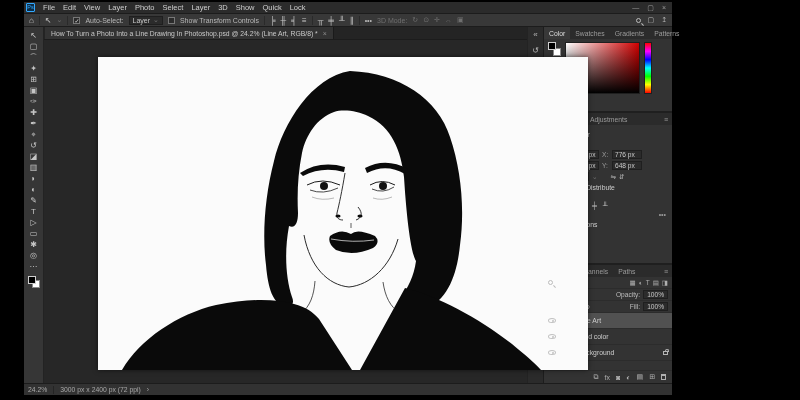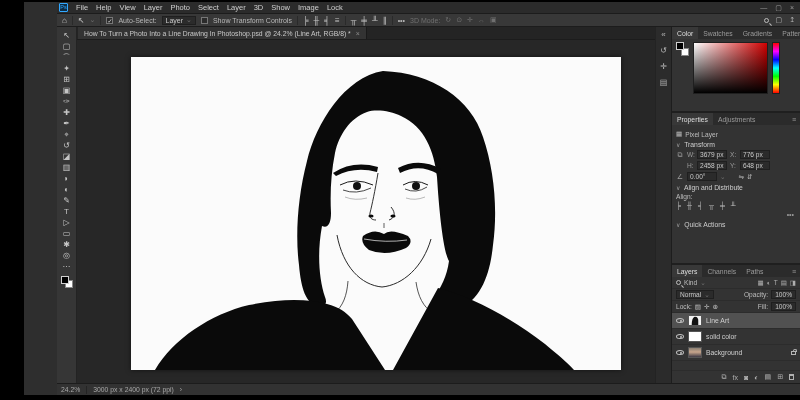--- a/index.html
+++ b/index.html
@@ -1,19 +1,19 @@
 <!DOCTYPE html>
 <html><head>
 <meta charset="utf-8">
 <style>
   * { margin:0; padding:0; box-sizing:border-box; }
   html,body { width:800px; height:400px; background:#000; overflow:hidden;
     font-family:"Liberation Sans", sans-serif; }
-  .window { position:absolute; left:24px; top:2px; width:776px; height:393px;
-    display:flex; flex-direction:column; background:#2e2e2e;padding-left:33px; }
+  .window { position:absolute; left:24px; top:2px; width:648px; height:393px;
+    display:flex; flex-direction:column; background:#2e2e2e; }
 
   
   .menubar { height:12px; background:#2b2b2b; display:flex; align-items:center;
     font-size:7.5px; color:#cfcfcf; border-bottom:1px solid #1c1c1c; }
   .ps-logo { width:9px; height:9px; margin:0 4px 0 2px; background:#0d2c45;
     border:1px solid #31a8ff; color:#31a8ff; font-size:5.5px; line-height:7px;
     text-align:center; border-radius:1px; }
   .menu-item { padding:0 4px; cursor:default; }
   .win-controls { margin-left:auto; display:flex; gap:8px; padding-right:6px;
     color:#9a9a9a; font-size:7px; }
@@ -133,29 +133,29 @@
   .status-sep { width:1px; height:8px; background:#242424; }
 </style>
 </head>
 <body>
 
 <div class="window">
 
   <div class="menubar">
     <div class="ps-logo">Ps</div>
     <span class="menu-item">File</span>
-    <span class="menu-item">Help</span>
+    <span class="menu-item">Edit</span>
     <span class="menu-item">View</span>
     <span class="menu-item">Layer</span>
     <span class="menu-item">Photo</span>
     <span class="menu-item">Select</span>
     <span class="menu-item">Layer</span>
     <span class="menu-item">3D</span>
     <span class="menu-item">Show</span>
-    <span class="menu-item">Image</span>
+    <span class="menu-item">Quick</span>
     <span class="menu-item">Lock</span>
     <div class="win-controls">
       <span>—</span>
       <span>▢</span>
       <span>×</span>
     </div>
   </div>
 
   <div class="optionsbar">
     <span class="opt-icon">⌂</span>

